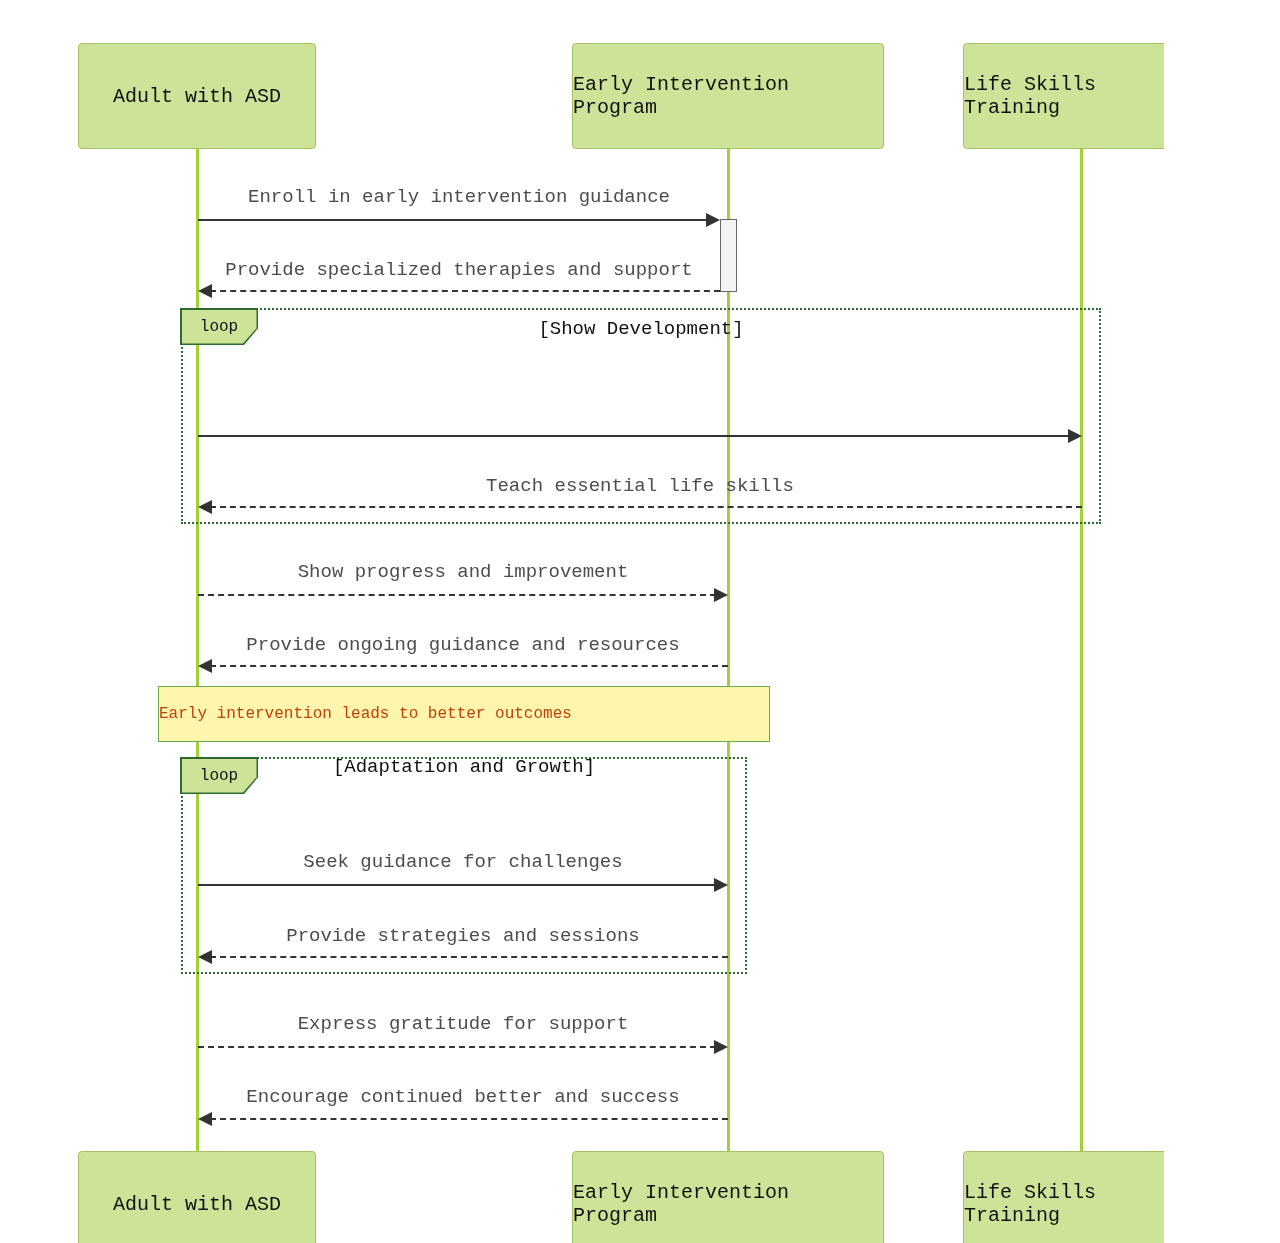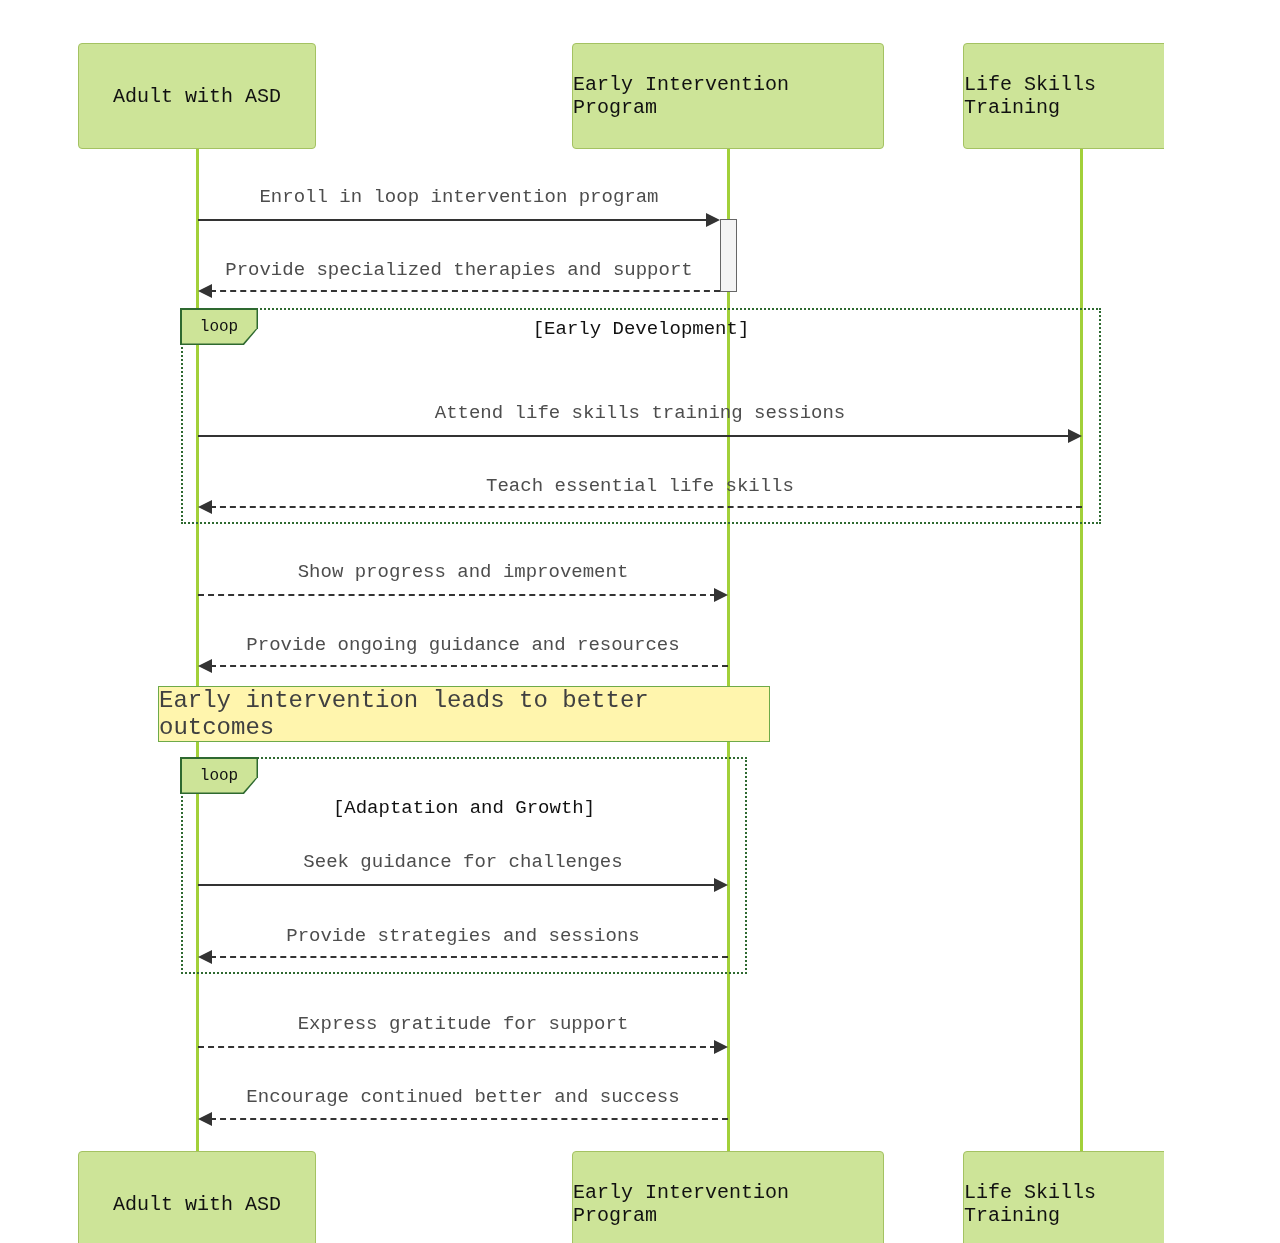--- a/index.html
+++ b/index.html
@@ -45,22 +45,22 @@
   .loop-label-inner{
     position:absolute;left:1.5px;top:1.5px;right:1.5px;bottom:1.5px;
     background:var(--loop-label-fill);
     clip-path:polygon(0 0,100% 0,100% 55%,82% 100%,0 100%);
     display:flex;align-items:center;justify-content:center;
     font-size:16px;color:#111111;
   }
   .note{
     position:absolute;background:var(--note-fill);
     border:1px solid var(--note-border);box-sizing:border-box;
-    display:flex;align-items:center;justify-content:center;
-    font-size:24px;color:#404040;
+    display:flex;align-items:center;justify-content:flex-start;
+    font-size:16px;color:#c2410c;
   }
 </style>
 </head>
 <body>
 
 <div class="stage">
 
   <div class="lifeline" style="left:196px;top:120px;height:1002px;"></div>
   <div class="lifeline" style="left:727px;top:120px;height:1002px;"></div>
   <div class="lifeline" style="left:1080px;top:120px;height:1002px;"></div>
@@ -70,56 +70,55 @@
   </div>
   <div class="actor" style="left:572px;top:14px;width:312px;">
     <span>Early Intervention Program</span>
   </div>
   <div class="actor" style="left:963px;top:14px;width:237px;">
     <span>Life Skills Training</span>
   </div>
 
   <div class="activation" style="left:720px;top:190px;width:17px;height:73px;"></div>
 
-  <div class="msg-text" style="left:198px;top:153px;width:522px;">Enroll in loop intervention program</div>
+  <div class="msg-text" style="left:198px;top:153px;width:522px;">Enroll in early intervention guidance</div>
   <div class="msg-line solid" style="left:198px;top:190px;width:510px;"></div>
   <div class="ah right" style="left:706px;top:184px;"></div>
 
   <div class="msg-text" style="left:198px;top:226px;width:522px;text-align:center;">Provide specialized therapies and support</div>
   <div class="msg-line dashed" style="left:210px;top:261px;width:510px;"></div>
   <div class="ah left" style="left:198px;top:255px;"></div>
 
   <div class="loop-box" style="left:181px;top:279px;width:920px;height:216px;"></div>
-  <div class="loop-title" style="left:181px;top:286px;width:920px;">[Early Development]</div>
+  <div class="loop-title" style="left:181px;top:286px;width:920px;">[Show Development]</div>
   <div class="loop-label" style="left:180px;top:279px;">
     <div class="loop-label-inner">loop</div>
   </div>
 
-  <div class="msg-text" style="left:198px;top:369px;width:884px;">Attend life skills training sessions</div>
   <div class="msg-line solid" style="left:198px;top:406px;width:872px;"></div>
   <div class="ah right" style="left:1068px;top:400px;"></div>
 
   <div class="msg-text" style="left:198px;top:442px;width:884px;">Teach essential life skills</div>
   <div class="msg-line dashed" style="left:210px;top:477px;width:872px;"></div>
   <div class="ah left" style="left:198px;top:471px;"></div>
 
   <div class="msg-text" style="left:198px;top:528px;width:530px;">Show progress and improvement</div>
   <div class="msg-line dashed" style="left:198px;top:565px;width:518px;"></div>
   <div class="ah right" style="left:714px;top:559px;"></div>
 
   <div class="msg-text" style="left:198px;top:601px;width:530px;">Provide ongoing guidance and resources</div>
   <div class="msg-line dashed" style="left:210px;top:636px;width:518px;"></div>
   <div class="ah left" style="left:198px;top:630px;"></div>
 
   <div class="note" style="left:158px;top:657px;width:612px;height:56px;">
     <span>Early intervention leads to better outcomes</span>
   </div>
 
   <div class="loop-box" style="left:181px;top:728px;width:566px;height:217px;"></div>
-  <div class="loop-title" style="left:181px;top:765px;width:566px;">[Adaptation and Growth]</div>
+  <div class="loop-title" style="left:181px;top:724px;width:566px;">[Adaptation and Growth]</div>
   <div class="loop-label" style="left:180px;top:728px;">
     <div class="loop-label-inner">loop</div>
   </div>
 
   <div class="msg-text" style="left:198px;top:818px;width:530px;">Seek guidance for challenges</div>
   <div class="msg-line solid" style="left:198px;top:855px;width:518px;"></div>
   <div class="ah right" style="left:714px;top:849px;"></div>
 
   <div class="msg-text" style="left:198px;top:892px;width:530px;">Provide strategies and sessions</div>
   <div class="msg-line dashed" style="left:210px;top:927px;width:518px;"></div>

